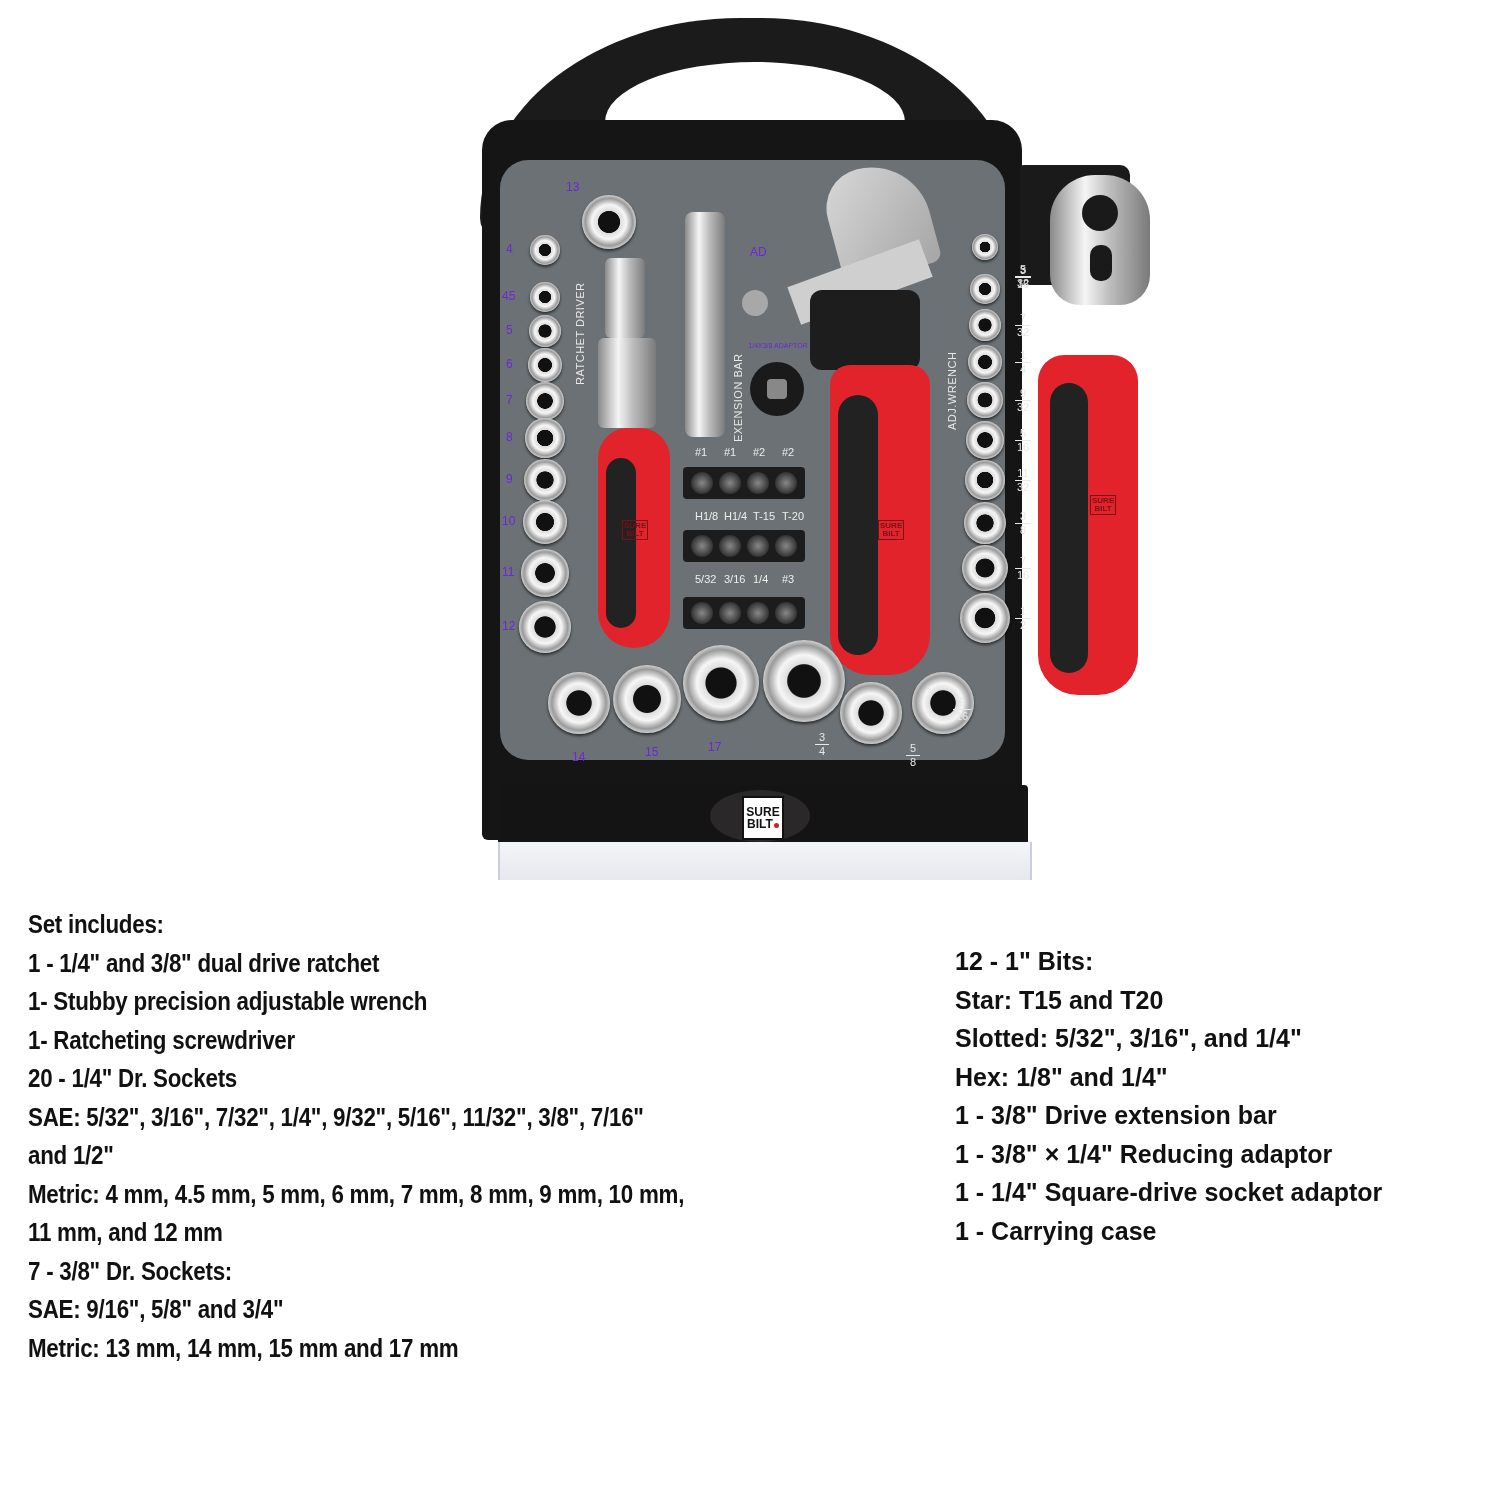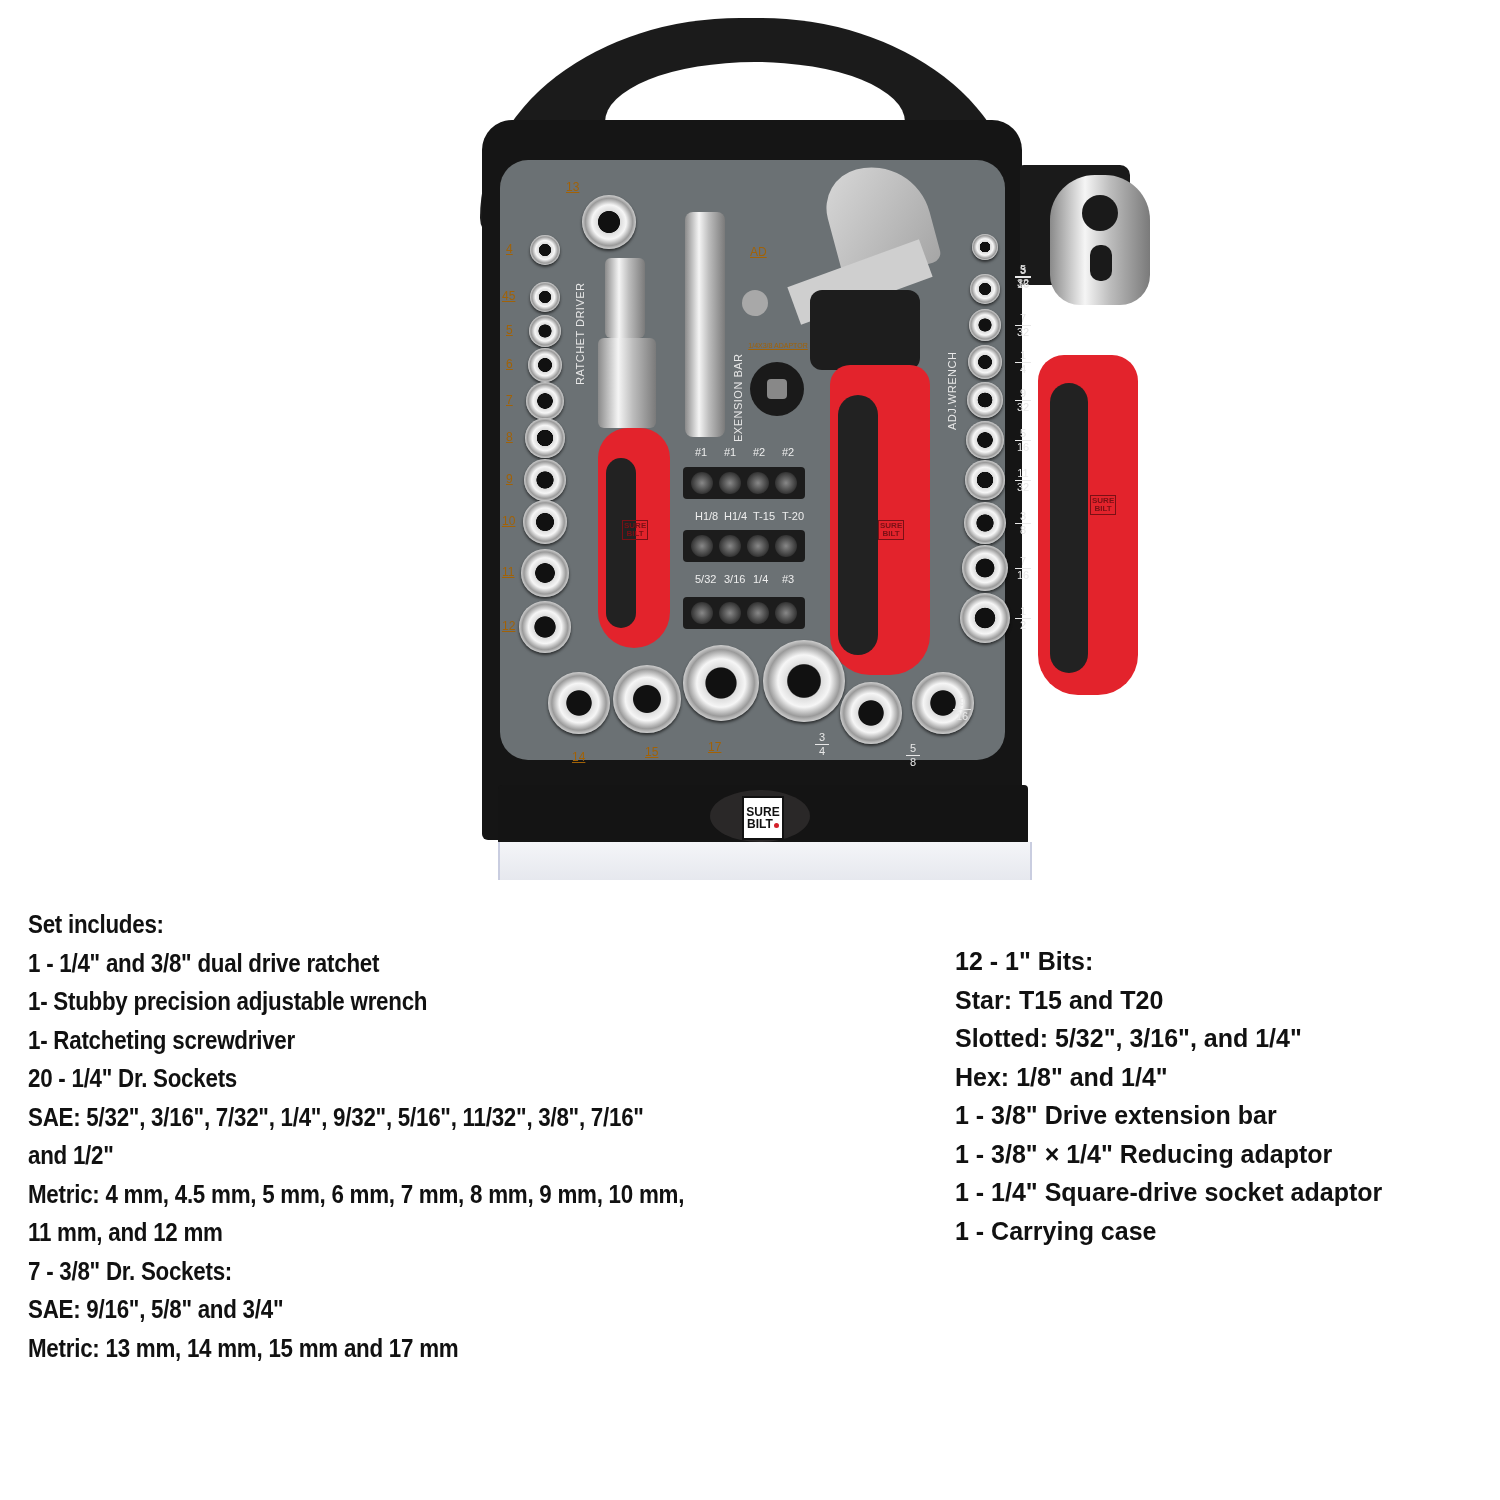--- a/index.html
+++ b/index.html
@@ -11,21 +11,21 @@
   .handle-hole{left:135px;top:62px;width:300px;height:120px;background:#fff;border-radius:50%;}
   .case{left:12px;top:120px;width:540px;height:720px;background:#151515;border-radius:30px 30px 6px 6px;}
   .tray{left:30px;top:160px;width:505px;height:600px;background:#6b7174;border-radius:28px;}
   .base{left:28px;top:785px;width:530px;height:60px;background:#141414;border-radius:4px;}
   .base-clear{left:28px;top:842px;width:530px;height:38px;background:linear-gradient(#f4f5f8,#e6e8ee);border-left:2px solid #c9cde0;border-right:2px solid #c9cde0;}
   .logo-oval{left:240px;top:790px;width:100px;height:52px;border-radius:50%;background:#2a2828;}
   .logo{left:272px;top:796px;width:38px;height:40px;background:#fff;border:2px solid #111;display:flex;flex-direction:column;align-items:center;justify-content:center;font-weight:bold;font-size:12px;line-height:12px;color:#111;}
   .logo .dot{display:inline-block;width:5px;height:5px;border-radius:50%;background:#d4202a;margin-left:1px;}
   .side-bracket{left:550px;top:165px;width:110px;height:120px;background:#1a1a1a;border-radius:4px 10px 10px 4px;}
   .socket{position:absolute;border-radius:50%;background:radial-gradient(circle,#111 28%,#ddd 30%,#f6f6f6 45%,#9a9a9a 62%,#e8e8e8 75%,#555 90%);box-shadow:0 2px 3px rgba(0,0,0,.6);}
-  .lbl{position:absolute;color:#a16207;font-size:12px;text-decoration:underline;}
+  .lbl{position:absolute;color:#6d28d9;font-size:12px;}
   .frac{position:absolute;color:#e8e8e8;font-size:11px;text-align:center;line-height:11px;}
   .frac .bar{display:block;border-top:1px solid #e8e8e8;margin:1px 0;}
   .vtext{position:absolute;color:#e8e8e8;font-size:11px;transform:rotate(-90deg);transform-origin:left top;white-space:nowrap;letter-spacing:.5px;}
   .chrome{background:linear-gradient(90deg,#8a8a8a,#f5f5f5 35%,#bdbdbd 60%,#7a7a7a);}
   .red-handle{background:#e3232c;border-radius:30px;}
   .black-stripe{background:#222;}
   .bitrow{position:absolute;background:#1c1c1c;border-radius:4px;display:flex;gap:6px;padding:5px 8px;}
   .bit{width:22px;height:22px;border-radius:50%;background:radial-gradient(circle,#888,#333 70%);}
   .bitlbl{position:absolute;color:#eee;font-size:11px;white-space:nowrap;}
   .brand{position:absolute;border:1px solid #7a1015;color:#7a1015;font-weight:bold;font-size:8px;line-height:8px;padding:1px;text-align:center;}

